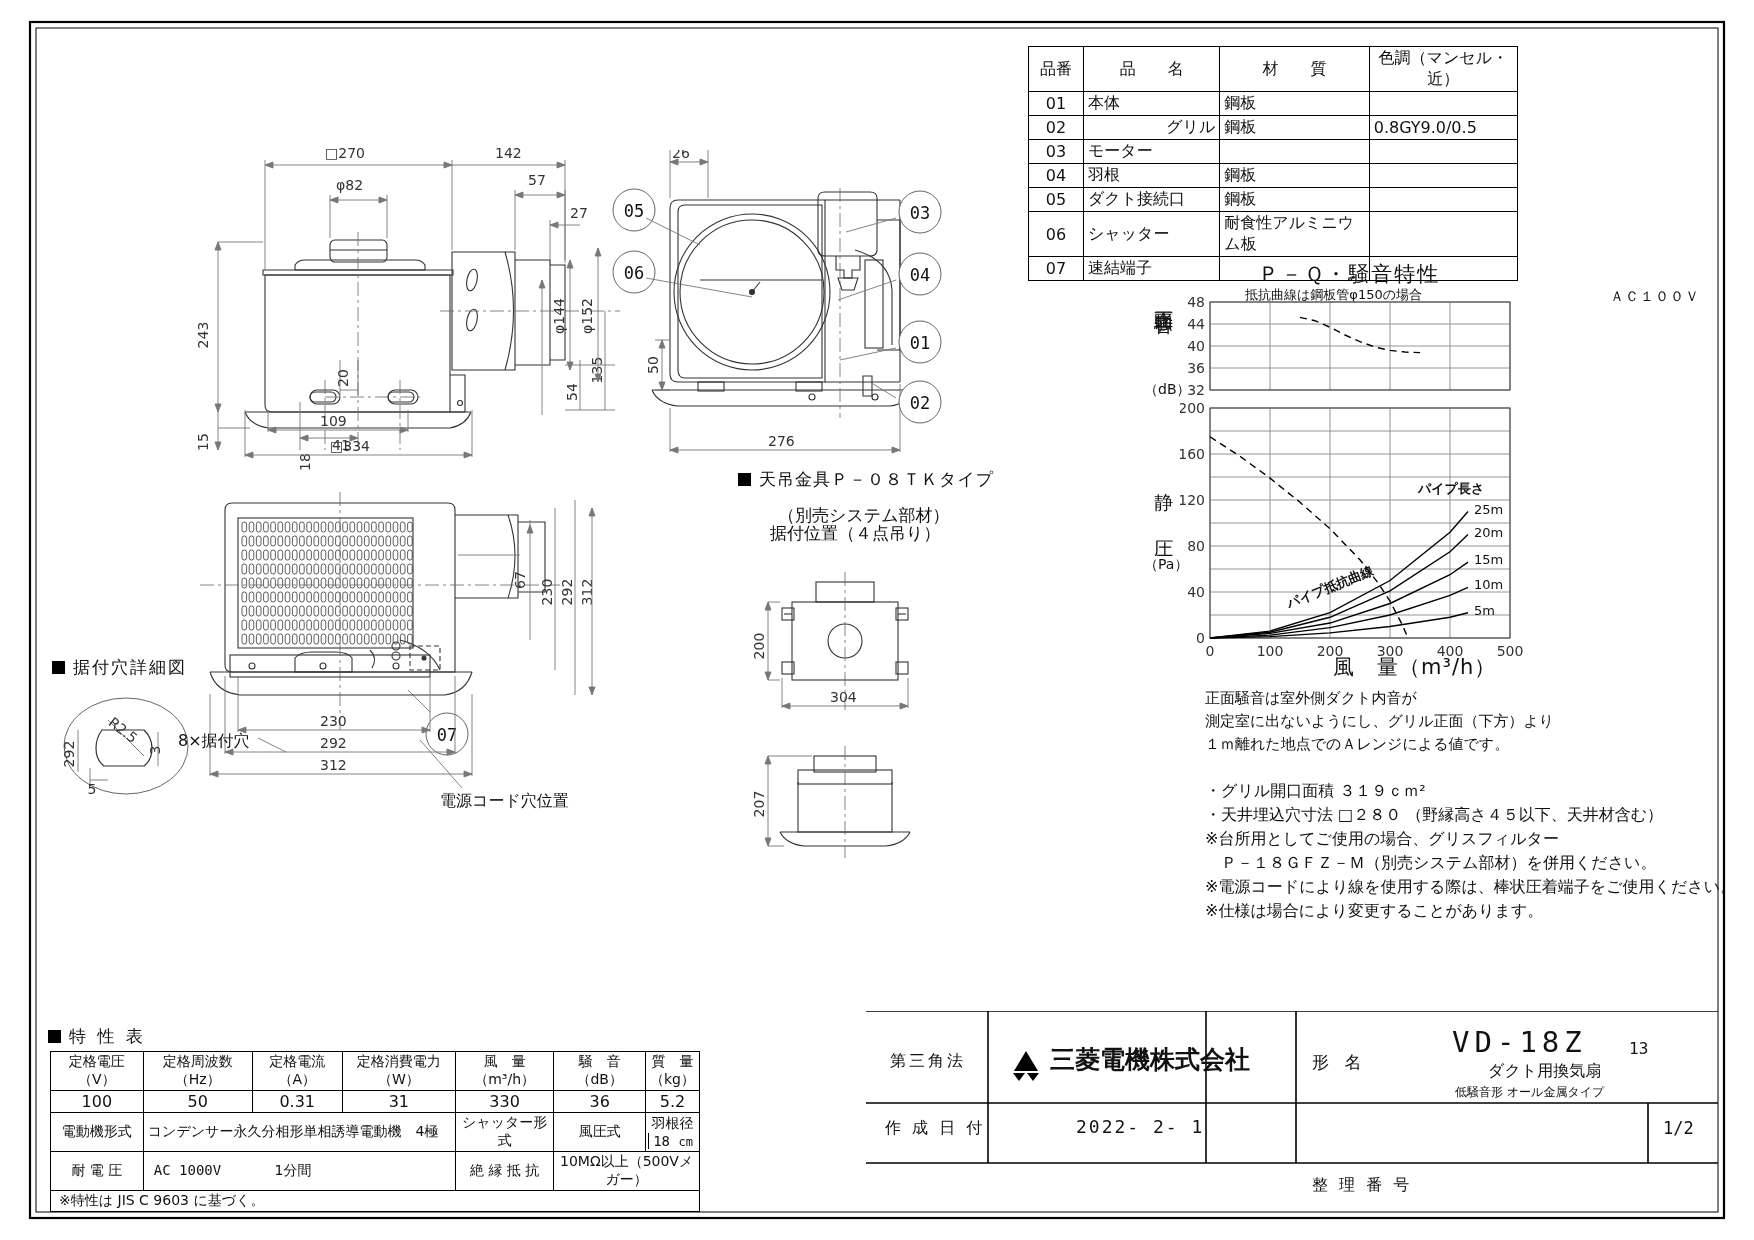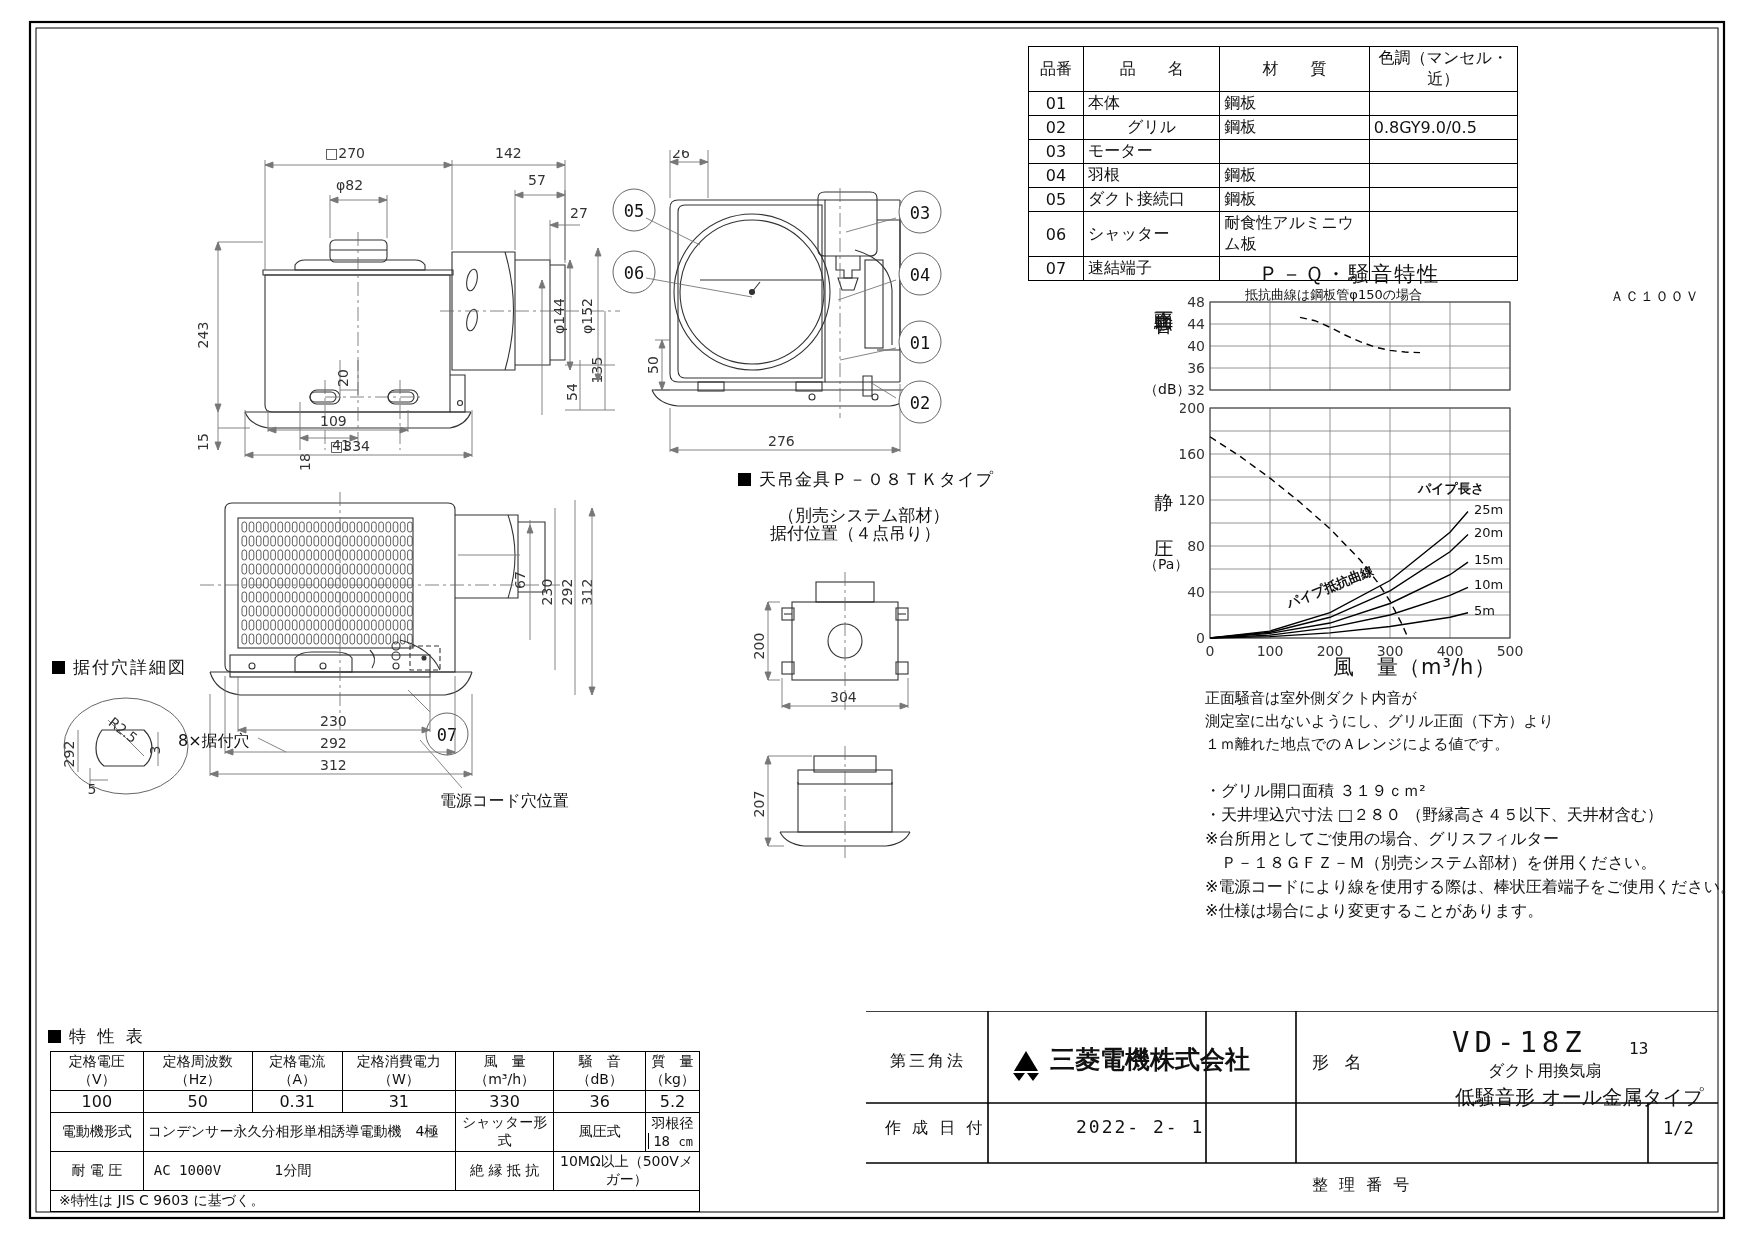--- a/index.html
+++ b/index.html
@@ -38,21 +38,21 @@
     </thead>
     <tbody id="parts-body">
         <tr>
           <td class="mono" style="text-align: center;">01</td>
           <td style="text-align: left;">本体</td>
           <td style="text-align: left;">鋼板</td>
           <td class="mono" style="text-align: left;"></td>
         </tr>
         <tr>
           <td class="mono" style="text-align: center;">02</td>
-          <td style="text-align: center;">グリル</td>
+          <td style="text-align: right;">グリル</td>
           <td style="text-align: left;">鋼板</td>
           <td class="mono" style="text-align: left;">0.8GY9.0/0.5</td>
         </tr>
         <tr>
           <td class="mono" style="text-align: center;">03</td>
           <td style="text-align: left;">モーター</td>
           <td style="text-align: left;"></td>
           <td class="mono" style="text-align: left;"></td>
         </tr>
         <tr>
@@ -205,21 +205,21 @@
     <polygon points="9,26 21,26 15,34" fill="#000"></polygon>
     <polygon points="23,26 35,26 29,34" fill="#000"></polygon>
   </svg>
   <div class="txt" style="left:1050px;top:1046px;font-size:25px;font-weight:bold;letter-spacing:0px;">三菱電機株式会社</div>
 
   <div class="txt" style="left:1312px;top:1053px;font-size:17px;letter-spacing:5px;">形  名</div>
 
   <div class="txt mono" style="left:1452px;top:1026px;font-size:29px;letter-spacing:5px;">VD-18Z</div>
   <div class="txt mono" style="left:1629px;top:1040px;font-size:16px;">13</div>
   <div class="txt" style="left:1488px;top:1062px;font-size:16px;">ダクト用換気扇</div>
-  <div class="txt" style="left:1455px;top:1086px;font-size:20px;">低騒音形  オール金属タイプ</div>
+  <div class="txt" style="left:1455px;top:1086px;font-size:12px;">低騒音形  オール金属タイプ</div>
 
   <div class="txt" style="left:885px;top:1119px;font-size:16px;letter-spacing:3px;">作 成 日 付</div>
   <div class="txt mono" style="left:1076px;top:1117px;font-size:18px;letter-spacing:2px;">2022- 2- 1</div>
   <div class="txt" style="left:1312px;top:1176px;font-size:16px;letter-spacing:3px;">整 理 番 号</div>
   <div class="txt mono" style="left:1663px;top:1119px;font-size:17px;">1/2</div>
 
   <div class="txt" style="left:48px;top:1027px;font-size:17px;letter-spacing:3px;">
     <span class="lbl-sq"></span><span>特  性  表</span>
   </div>
 

